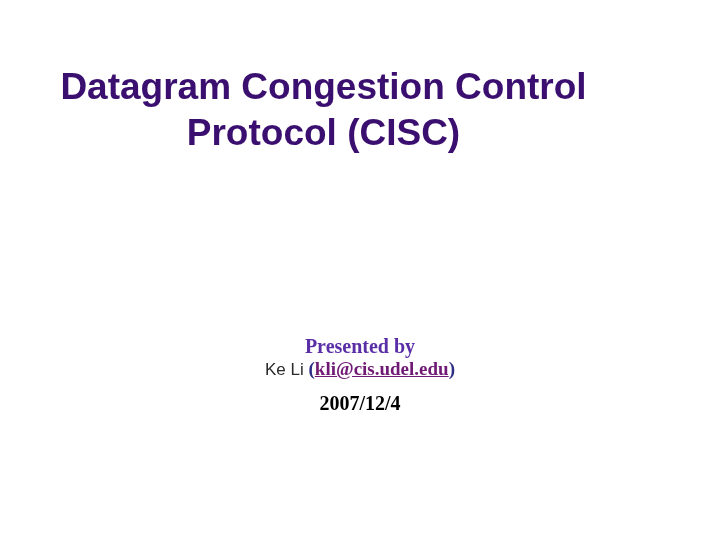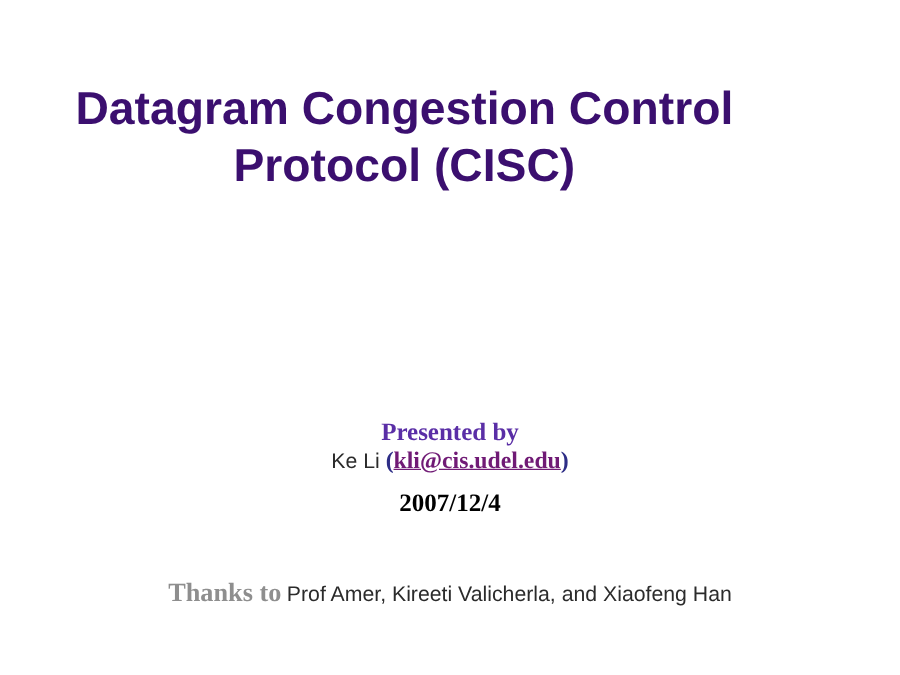--- a/index.html
+++ b/index.html
@@ -130,18 +130,14 @@
 
   <div class="presented">Presented by</div>
 
   <div class="author-line">
     <span class="name">Ke Li</span>
     <span class="paren">(</span><span class="email">kli@cis.udel.edu</span><span class="paren">)</span>
   </div>
 
   <div class="date-line">2007/12/4</div>
 
-  <div class="thanks-line">
-    <span class="thanks-label">Thanks to</span>
-    <span class="thanks-names">Prof Amer, Kireeti Valicherla, and Xiaofeng Han</span>
-  </div>
 
 </div>
 
 </body></html>

